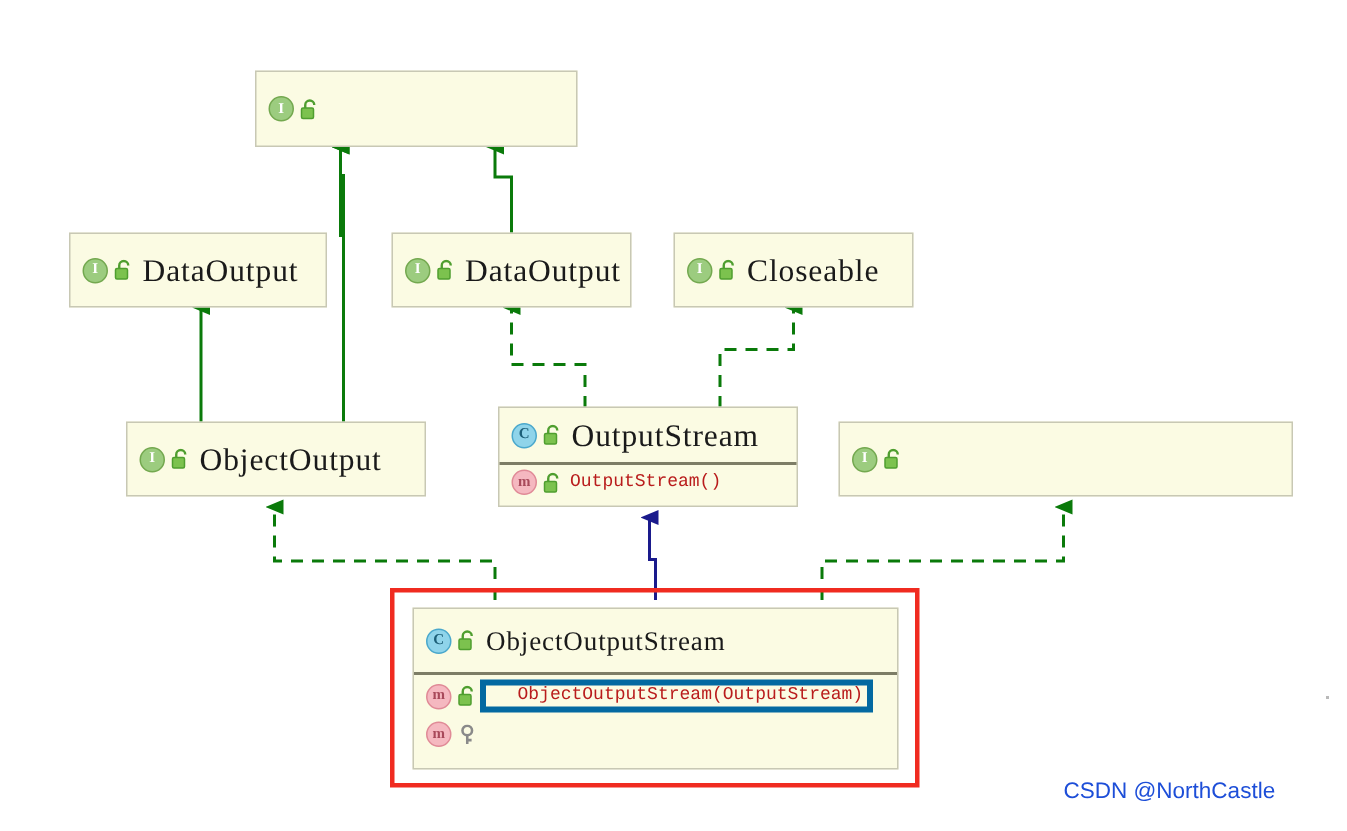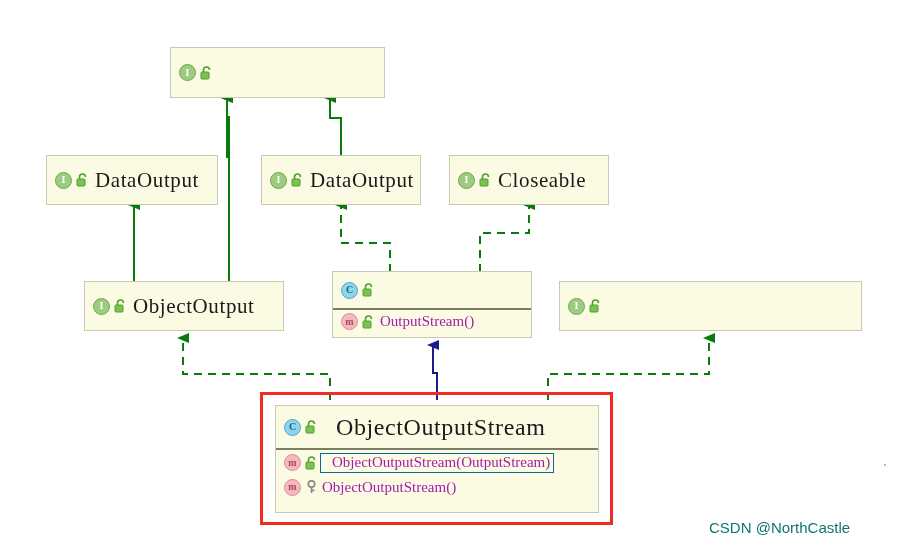--- a/index.html
+++ b/index.html
@@ -53,29 +53,29 @@
     border-bottom: 2px solid #7d7d66;
   }
   .member-row {
     display: flex;
     align-items: center;
     padding: 3px 8px 3px 8px;
     box-sizing: border-box;
     white-space: nowrap;
   }
   .member-text {
-    font-family: Liberation Serif, serif;
-    font-size: 15px;
-    color: #a21caf;
+    font-family: Liberation Mono, monospace;
+    font-size: 12px;
+    color: #b91c1c;
     padding-left: 5px;
     line-height: 1.1;
   }
   .member-row.highlight .member-text {
-    border: 1px solid #0369a1;
-    padding: 0px 3px 1px 11px;
+    border: 4px solid #0369a1;
+    padding: 0px 3px 1px 21px;
     margin-left: 2px;
   }
 
   
   .ico {
     display: inline-block;
     flex: 0 0 auto;
     line-height: 0;
   }
   .badge {
@@ -105,21 +105,21 @@
     box-sizing: border-box;
     z-index: 2;
     background: transparent;
   }
 
   
   .watermark {
     position: absolute;
     font-family: "Liberation Sans", sans-serif;
     font-size: 15px;
-    color: #0f766e;
+    color: #1d4ed8;
     white-space: nowrap;
     z-index: 5;
   }
   .dot-mark {
     position: absolute;
     width: 2px;
     height: 2px;
     background: #b9b9b9;
     z-index: 5;
   }
@@ -238,20 +238,21 @@
     <div class="title-row" style="height:38px;">
       <span class="ico">
         <span class="badge badge-c">C</span>
       </span>
       <span class="ico lock-open">
         <svg viewBox="0 0 13 14" width="13" height="14">
           <path d="M3.5,6 V4 a3,3 0 0 1 6,0" fill="none" stroke="#4f9e2f" stroke-width="1.6"></path>
           <rect x="1" y="6" width="8" height="7" rx="1" fill="#7cc24e" stroke="#4f9e2f" stroke-width="1"></rect>
         </svg>
       </span>
+      <span class="title-text">OutputStream</span>
     </div>
     <div class="member-row">
       <span class="ico">
         <span class="badge badge-m">m</span>
       </span>
       <span class="ico lock-open">
         <svg viewBox="0 0 13 14" width="13" height="14">
           <path d="M3.5,6 V4 a3,3 0 0 1 6,0" fill="none" stroke="#4f9e2f" stroke-width="1.6"></path>
           <rect x="1" y="6" width="8" height="7" rx="1" fill="#7cc24e" stroke="#4f9e2f" stroke-width="1"></rect>
         </svg>
@@ -278,21 +279,21 @@
     <div class="title-row" style="height:44px;">
       <span class="ico">
         <span class="badge badge-c">C</span>
       </span>
       <span class="ico lock-open">
         <svg viewBox="0 0 13 14" width="13" height="14">
           <path d="M3.5,6 V4 a3,3 0 0 1 6,0" fill="none" stroke="#4f9e2f" stroke-width="1.6"></path>
           <rect x="1" y="6" width="8" height="7" rx="1" fill="#7cc24e" stroke="#4f9e2f" stroke-width="1"></rect>
         </svg>
       </span>
-      <span class="title-text" style="font-size:24px;margin-left:12px;">ObjectOutputStream</span>
+      <span class="title-text" style="font-size:18px;">ObjectOutputStream</span>
     </div>
     <div class="member-row highlight">
       <span class="ico">
         <span class="badge badge-m">m</span>
       </span>
       <span class="ico lock-open">
         <svg viewBox="0 0 13 14" width="13" height="14">
           <path d="M3.5,6 V4 a3,3 0 0 1 6,0" fill="none" stroke="#4f9e2f" stroke-width="1.6"></path>
           <rect x="1" y="6" width="8" height="7" rx="1" fill="#7cc24e" stroke="#4f9e2f" stroke-width="1"></rect>
         </svg>
@@ -303,21 +304,20 @@
       <span class="ico">
         <span class="badge badge-m">m</span>
       </span>
       <span class="ico key-ico">
         <svg viewBox="0 0 11 14" width="11" height="14">
           <circle cx="5.5" cy="4" r="3.2" fill="none" stroke="#8a8a8a" stroke-width="1.7"></circle>
           <path d="M5.5,7.2 V13" stroke="#8a8a8a" stroke-width="1.7" fill="none"></path>
           <path d="M5.5,10.4 H8.4" stroke="#8a8a8a" stroke-width="1.7" fill="none"></path>
         </svg>
       </span>
-      <span class="member-text">ObjectOutputStream()</span>
     </div>
   </div>
 
   <div class="dot-mark" style="left:884px; top:464px;"></div>
 
   <div class="watermark" style="left:709px; top:519px;">CSDN @NorthCastle</div>
 
 </div>
 
 </body></html>

